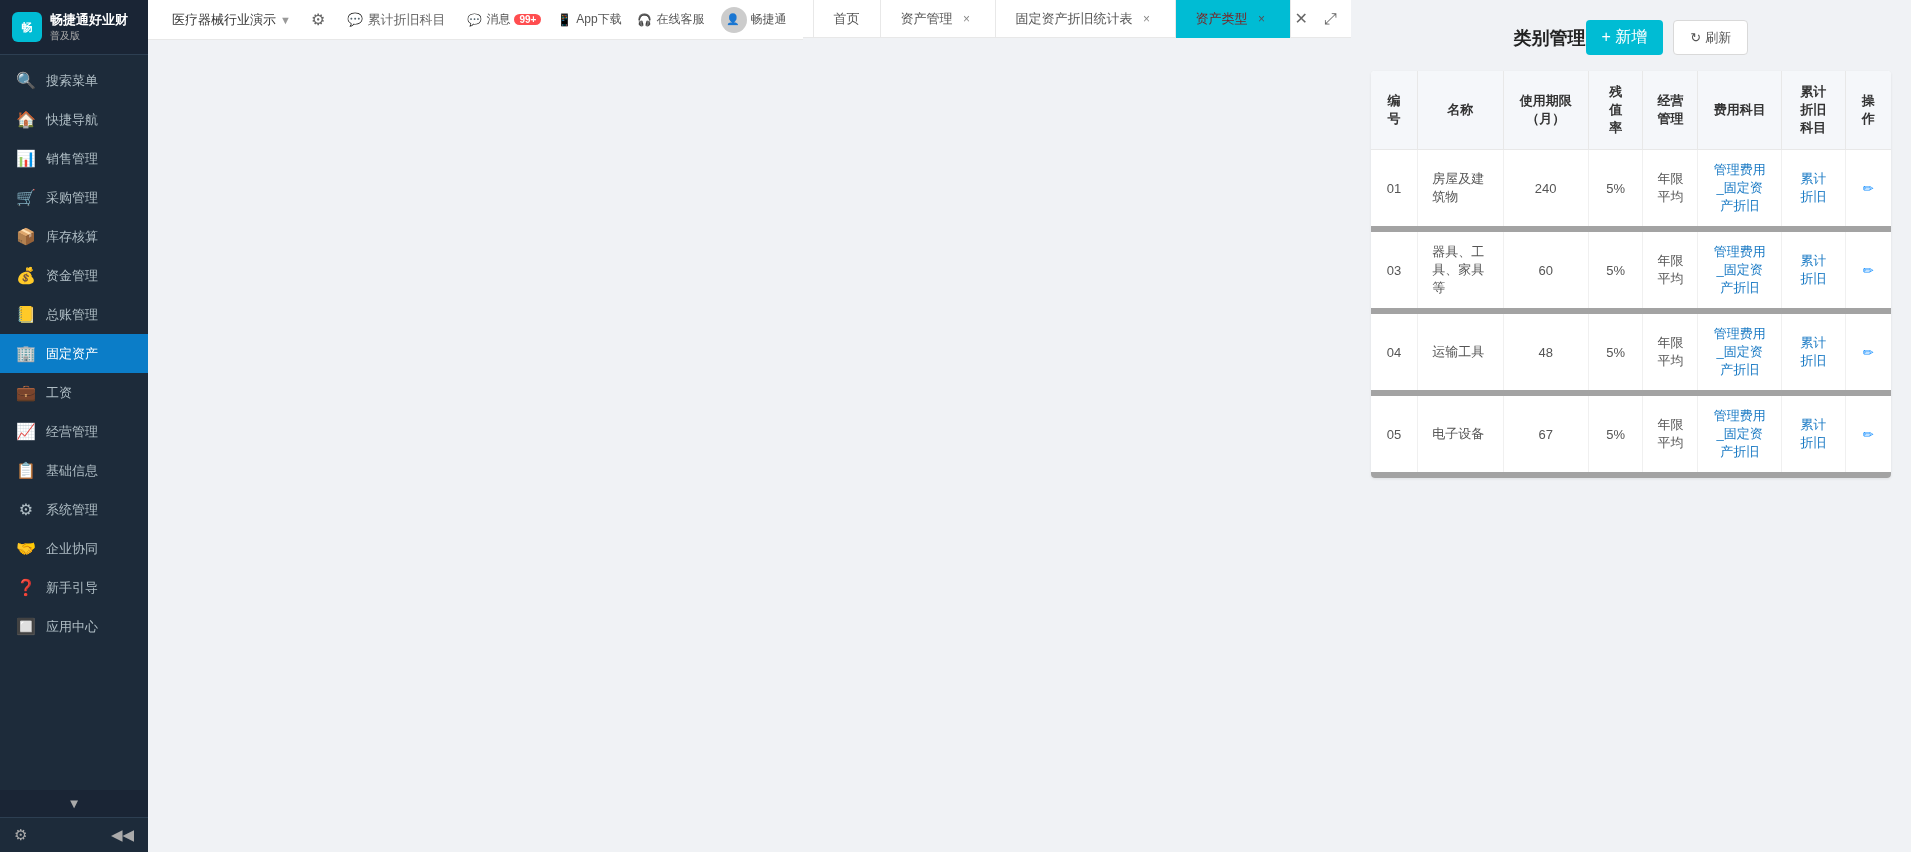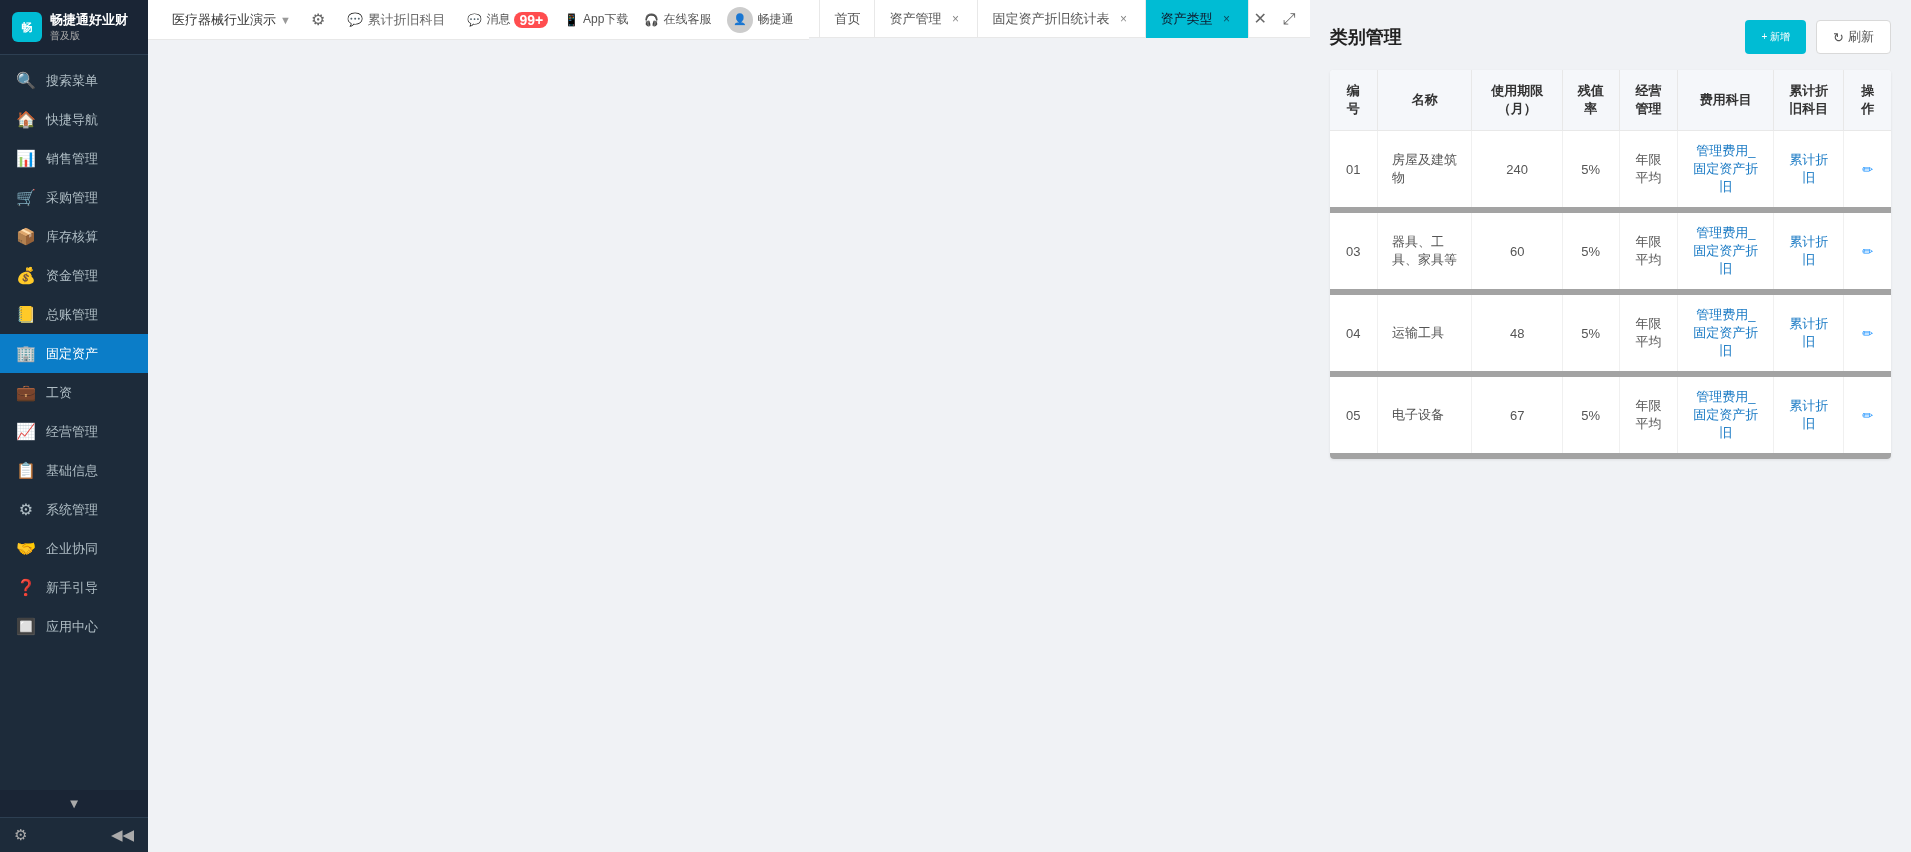--- a/index.html
+++ b/index.html
@@ -107,21 +107,21 @@
 
     .topbar-right {
       display: flex; align-items: center; gap: 16px;
     }
     .topbar-right-item {
       display: flex; align-items: center; gap: 4px;
       font-size: 12px; color: #555; cursor: pointer;
     }
     .badge {
       background: #ff4d4f; color: #fff; border-radius: 10px;
-      font-size: 14px; padding: 0 5px; min-width: 18px; text-align: center;
+      font-size: 10px; padding: 0 5px; min-width: 18px; text-align: center;
       font-weight: bold;
     }
     .badge.plus::after { content: '+'; }
     .user-avatar {
       width: 26px; height: 26px; background: #ccc; border-radius: 50%;
       display: flex; align-items: center; justify-content: center;
       font-size: 11px; color: #555;
     }
 
     
@@ -129,61 +129,61 @@
       background: #fff;
       border-bottom: 1px solid #e8e8e8;
       display: flex;
       align-items: center;
       padding: 0 10px;
       gap: 0;
       height: 38px;
     }
     .tab-item {
       display: flex; align-items: center; gap: 6px;
-      padding: 0 14px;
+      padding: 0 20px;
       height: 38px;
       cursor: pointer;
       color: #555;
       font-size: 13px;
       border-right: 1px solid #e8e8e8;
       white-space: nowrap;
     }
     .tab-item:first-child { border-left: 1px solid #e8e8e8; }
-    .tab-item.active { background: #00bcd4; color: #0f172a; }
+    .tab-item.active { background: #00bcd4; color: #7f1d1d; }
     .tab-item .tab-close {
       font-size: 12px; color: inherit; opacity: 0.7;
       width: 16px; height: 16px; display: flex; align-items: center; justify-content: center;
       border-radius: 50%;
     }
     .tabs-bar-actions {
       margin-left: auto;
       display: flex; align-items: center; gap: 8px;
     }
     .tabs-bar-actions .icon-btn {
       font-size: 16px; color: #666; cursor: pointer; padding: 4px;
     }
 
     
     .content-area {
       flex: 1; overflow: auto; padding: 20px;
       background: #f0f2f5;
     }
 
     .page-header {
-      display: flex; align-items: center; justify-content: space-between;
+      display: flex; align-items: center; justify-content: center;
       margin-bottom: 16px;
     }
     .page-title {
       font-size: 18px; font-weight: 600; color: #222;
     }
     .header-actions { display: flex; gap: 10px; }
     .btn-primary {
       background: #00bcd4; color: #fff; border: none;
       padding: 7px 16px; border-radius: 4px; cursor: pointer;
-      font-size: 10px; display: flex; align-items: center; gap: 4px;
+      font-size: 16px; display: flex; align-items: center; gap: 4px;
     }
     .btn-default {
       background: #fff; color: #555; border: 1px solid #d9d9d9;
       padding: 7px 16px; border-radius: 4px; cursor: pointer;
       font-size: 13px; display: flex; align-items: center; gap: 4px;
     }
 
     
     .table-container {
       background: #fff; border-radius: 4px;

